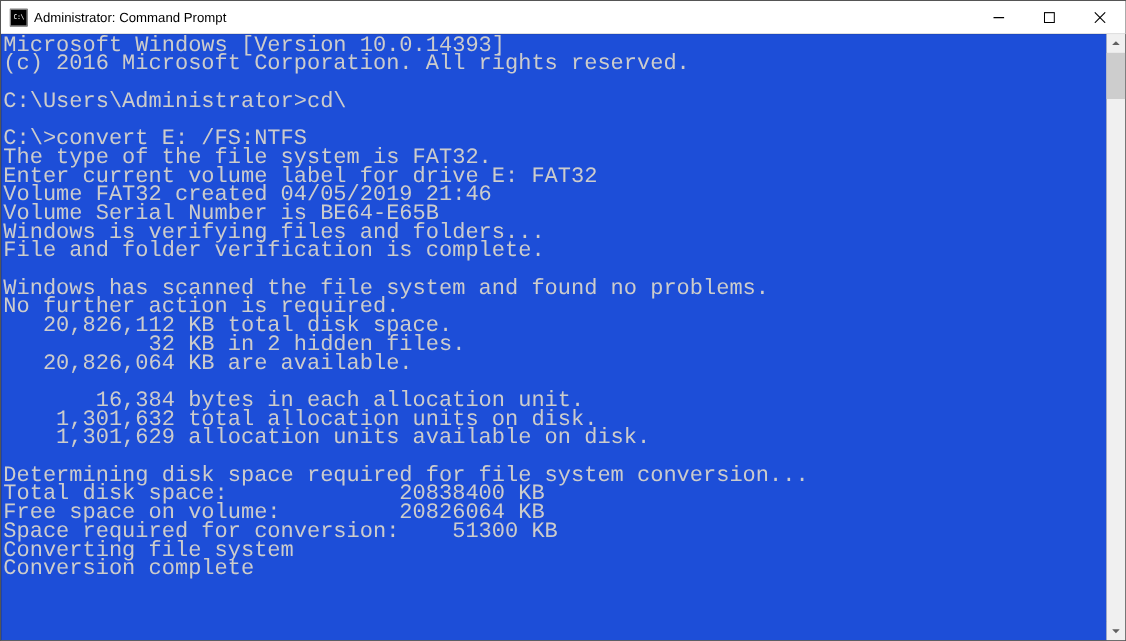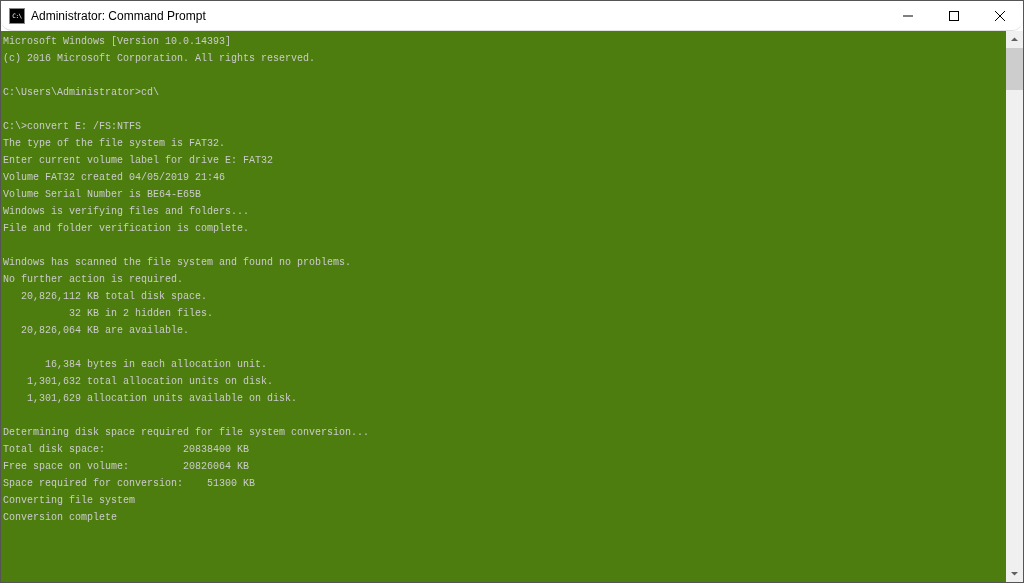--- a/index.html
+++ b/index.html
@@ -23,21 +23,20 @@
       flex-direction: column;
       border: 1px solid #555;
     }
     .titlebar {
       height: 30px;
       background: #ffffff;
       display: flex;
       align-items: center;
       border-bottom: 1px solid #e0e0e0;
       flex-shrink: 0;
-      border-radius: 11px;
     }
     .titlebar-icon {
       width: 16px;
       height: 16px;
       margin: 0 6px 0 8px;
       background: #000;
       display: flex;
       align-items: center;
       justify-content: center;
       color: #fff;
@@ -73,24 +72,24 @@
       fill: none;
     }
     .terminal-wrap {
       flex: 1;
       display: flex;
       background: #000;
       overflow: hidden;
     }
     .terminal {
       flex: 1;
-      background: #4d7c0f;
+      background: #1d4ed8;
       color: #cccccc;
       font-family: Consolas, "Courier New", monospace;
-      font-size: 10px;
+      font-size: 20px;
       line-height: 17px;
       padding: 2px 0 2px 2px;
       white-space: pre;
       overflow: hidden;
     }
     .terminal .line {
       min-height: 17px;
     }
     .scrollbar {
       width: 17px;

